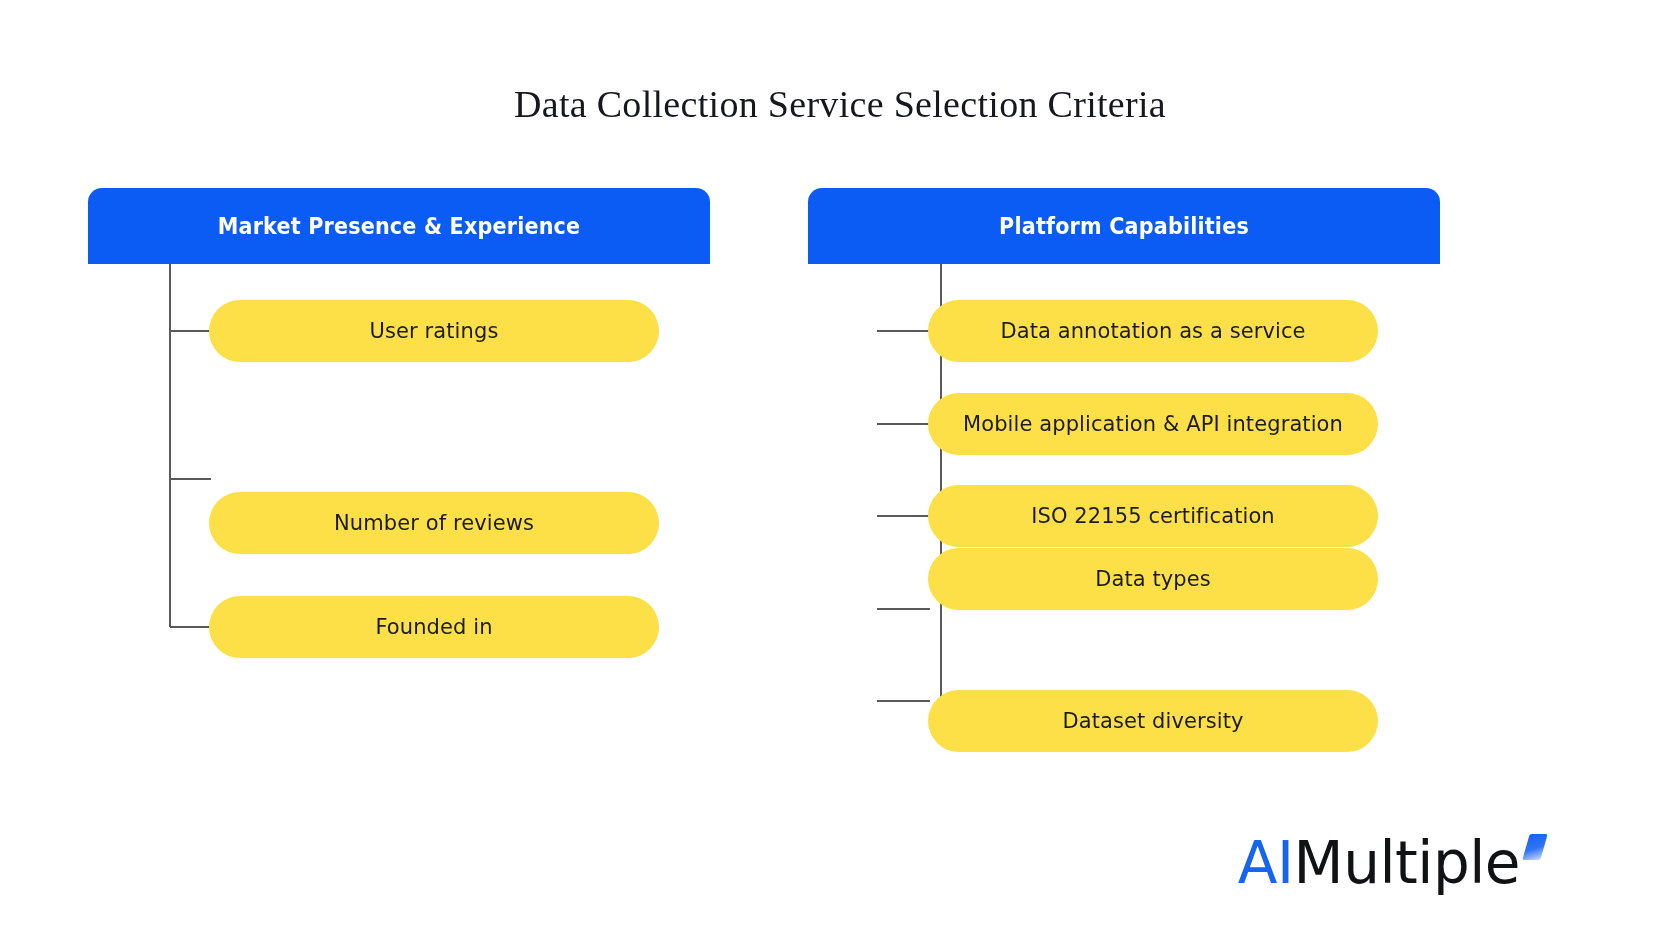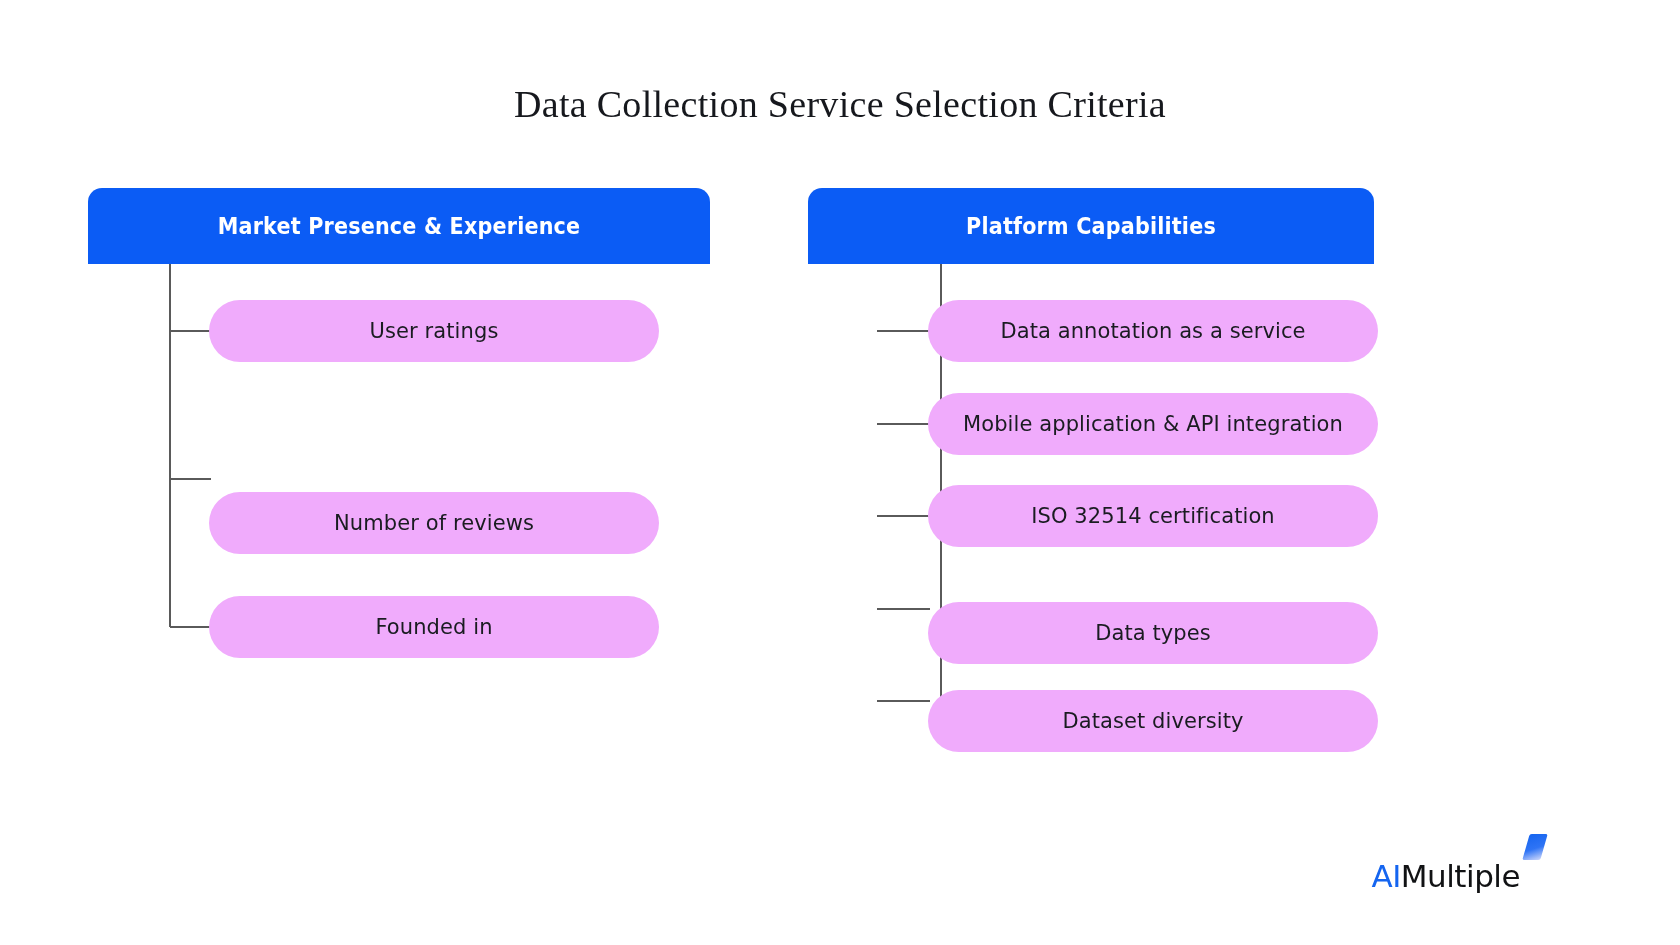--- a/index.html
+++ b/index.html
@@ -62,26 +62,26 @@
   .col-header-label {
     color: #ffffff;
     font-size: 23px;
     font-weight: 700;
     letter-spacing: 0.2px;
     font-family: "DejaVu Sans Condensed", "DejaVu Sans", "Liberation Sans", sans-serif;
     white-space: nowrap;
   }
 
   #header-left  { left: 88px;  top: 188px; width: 622px; height: 76px; align-items: center; }
-  #header-right { left: 808px; top: 188px; width: 566px; height: 76px; }
+  #header-right { left: 808px; top: 188px; width: 632px; height: 76px; }
 
   
   .pill {
     position: absolute;
-    background: #f0abfc;
+    background: #fde047;
     border-radius: 40px;
     display: flex;
     align-items: center;
     justify-content: center;
     box-sizing: border-box;
     height: 62px;
   }
   .pill-label {
     color: #1a1c21;
     font-size: 21px;
@@ -99,21 +99,21 @@
     position: absolute;
     left: 1300px;
     top: 832px;
     width: 250px;
     height: 60px;
   }
   .logo-text {
     position: absolute;
     right: 30px;
     bottom: 0;
-    font-size: 31px;
+    font-size: 58px;
     font-weight: 400;
     letter-spacing: -0.5px;
     line-height: 1;
     white-space: nowrap;
     font-family: "DejaVu Sans", "Liberation Sans", sans-serif;
   }
   .logo-ai  { color: #1565f0; }
   .logo-rest{ color: #111214; }
   .logo-mark {
     position: absolute;
@@ -180,24 +180,24 @@
 
     <div class="pill" style="top:300px;">
       <span class="pill-label">Data annotation as a service</span>
     </div>
 
     <div class="pill" style="top:393px;justify-content:center;">
       <span class="pill-label">Mobile application &amp; API integration</span>
     </div>
 
     <div class="pill" style="top:485px;">
-      <span class="pill-label">ISO 32514 certification</span>
-    </div>
-
-    <div class="pill" style="top:602px;">
+      <span class="pill-label">ISO 22155 certification</span>
+    </div>
+
+    <div class="pill" style="top:548px;">
       <span class="pill-label">Data types</span>
     </div>
 
     <div class="pill" style="top:690px;">
       <span class="pill-label">Dataset diversity</span>
     </div>
   </div>
 
   <div class="logo">
     <div class="logo-text">

